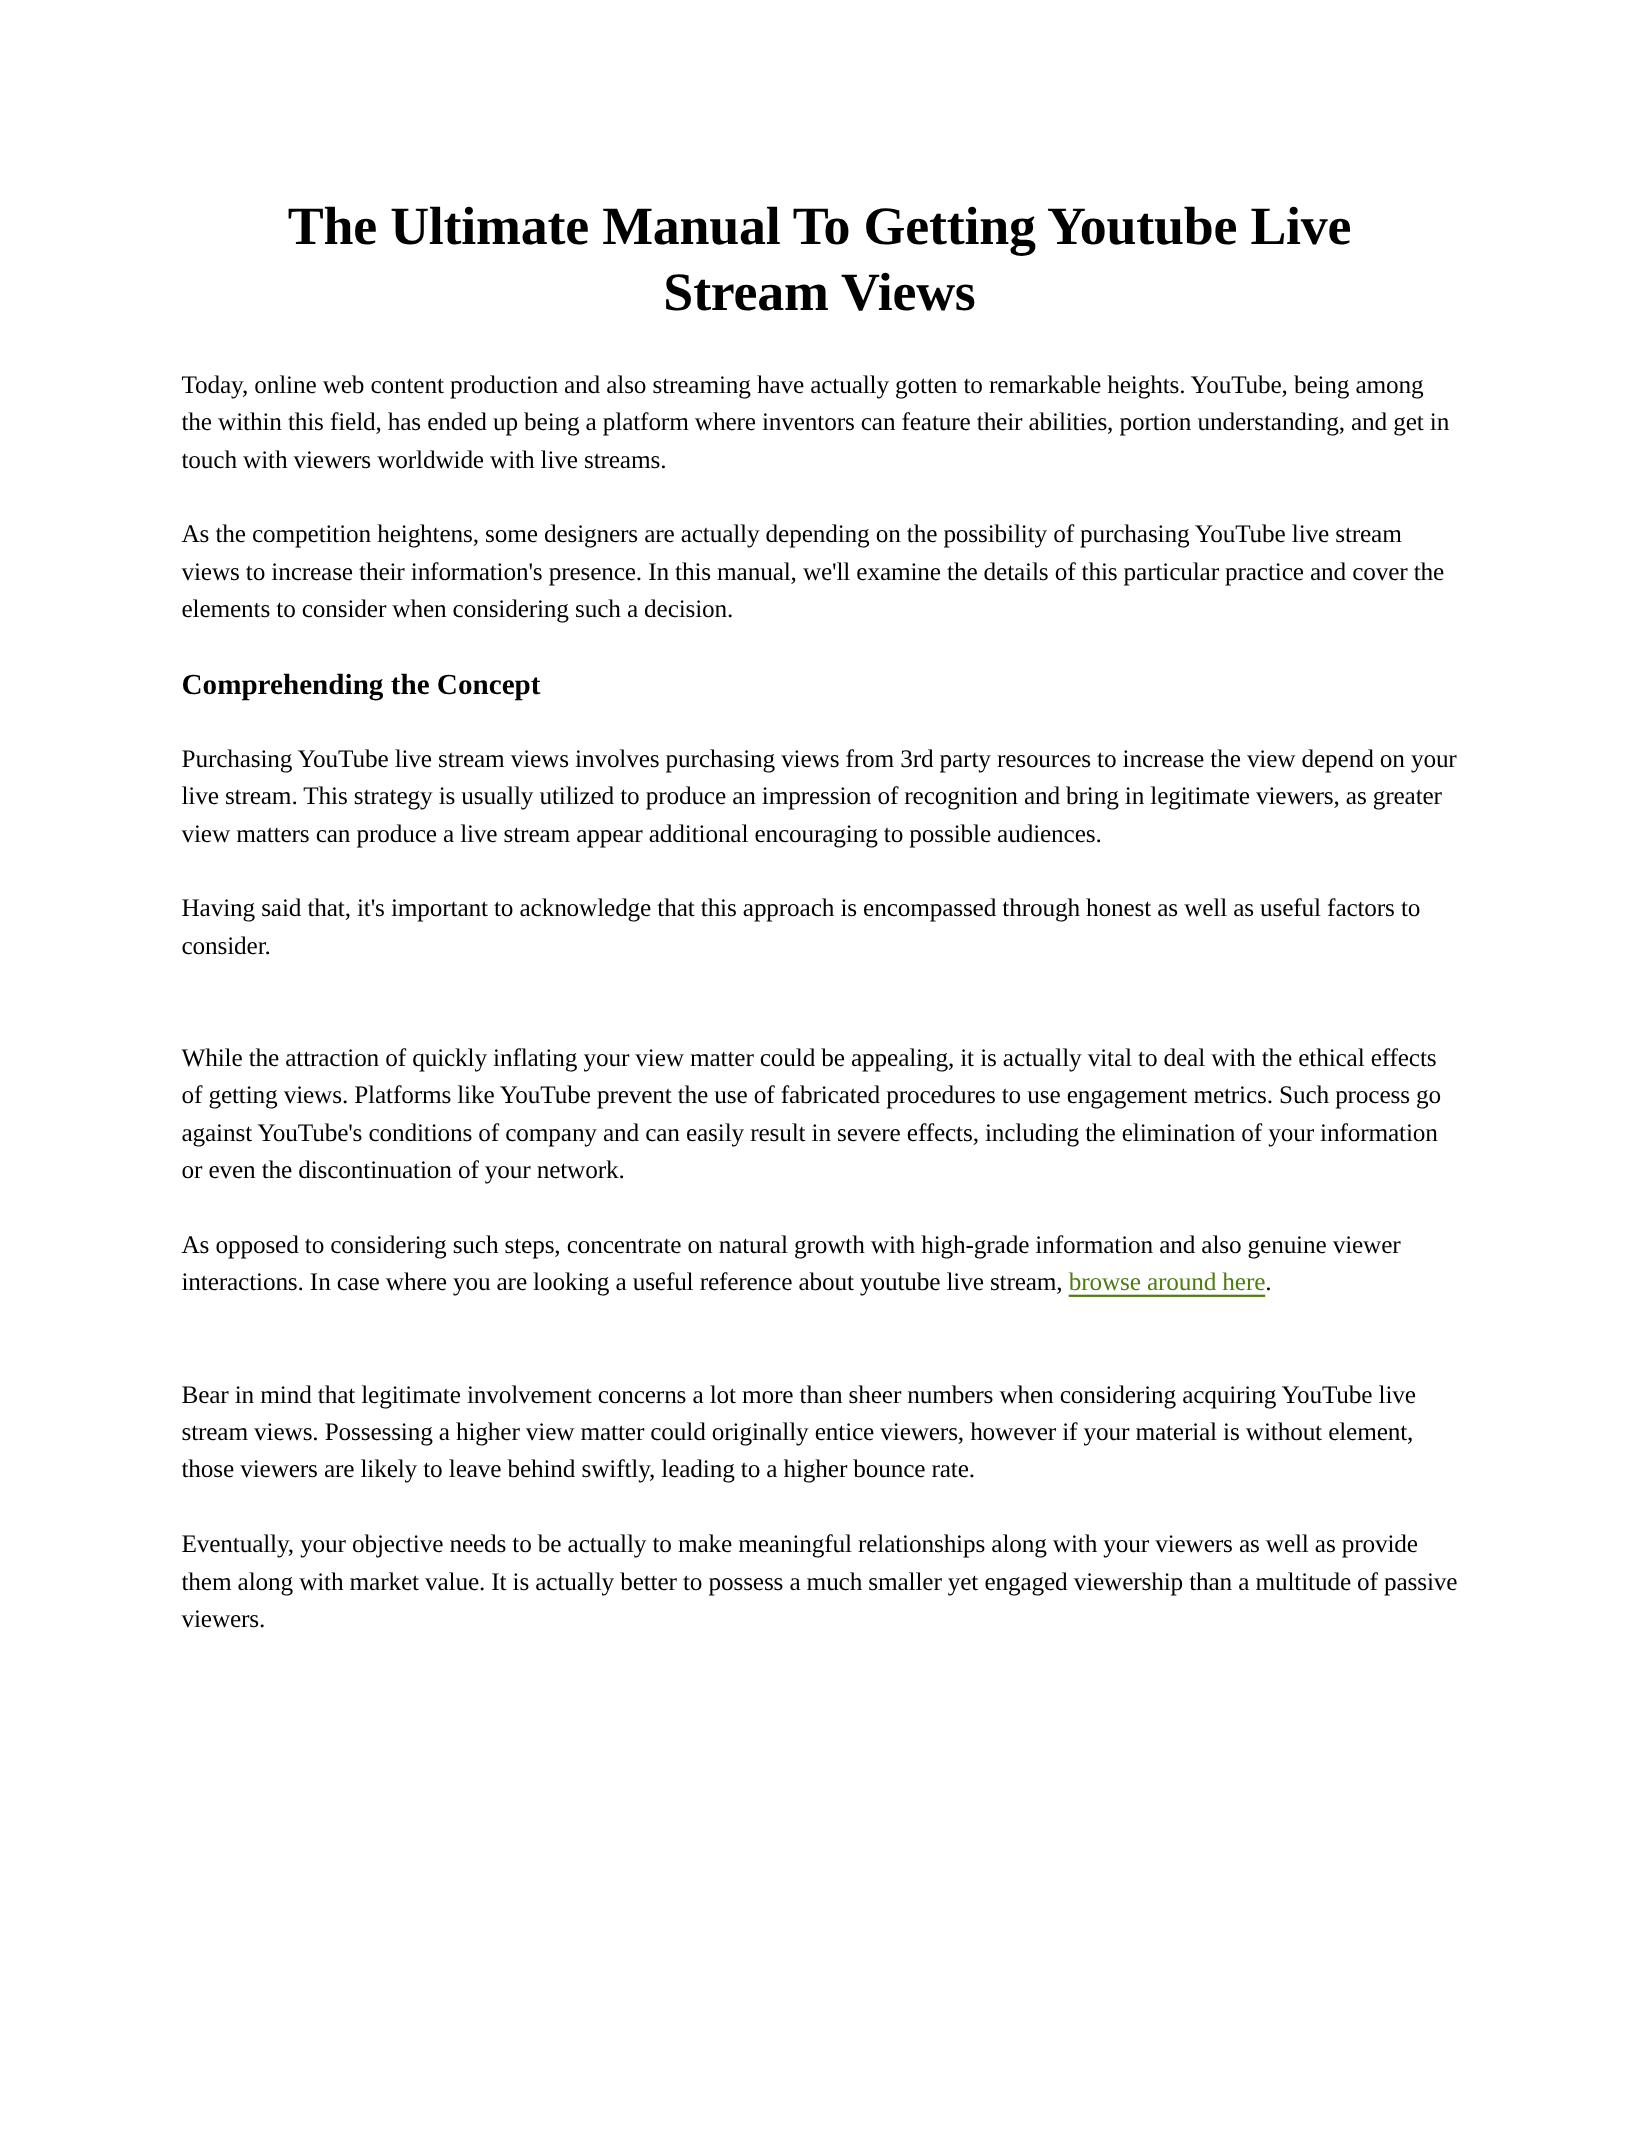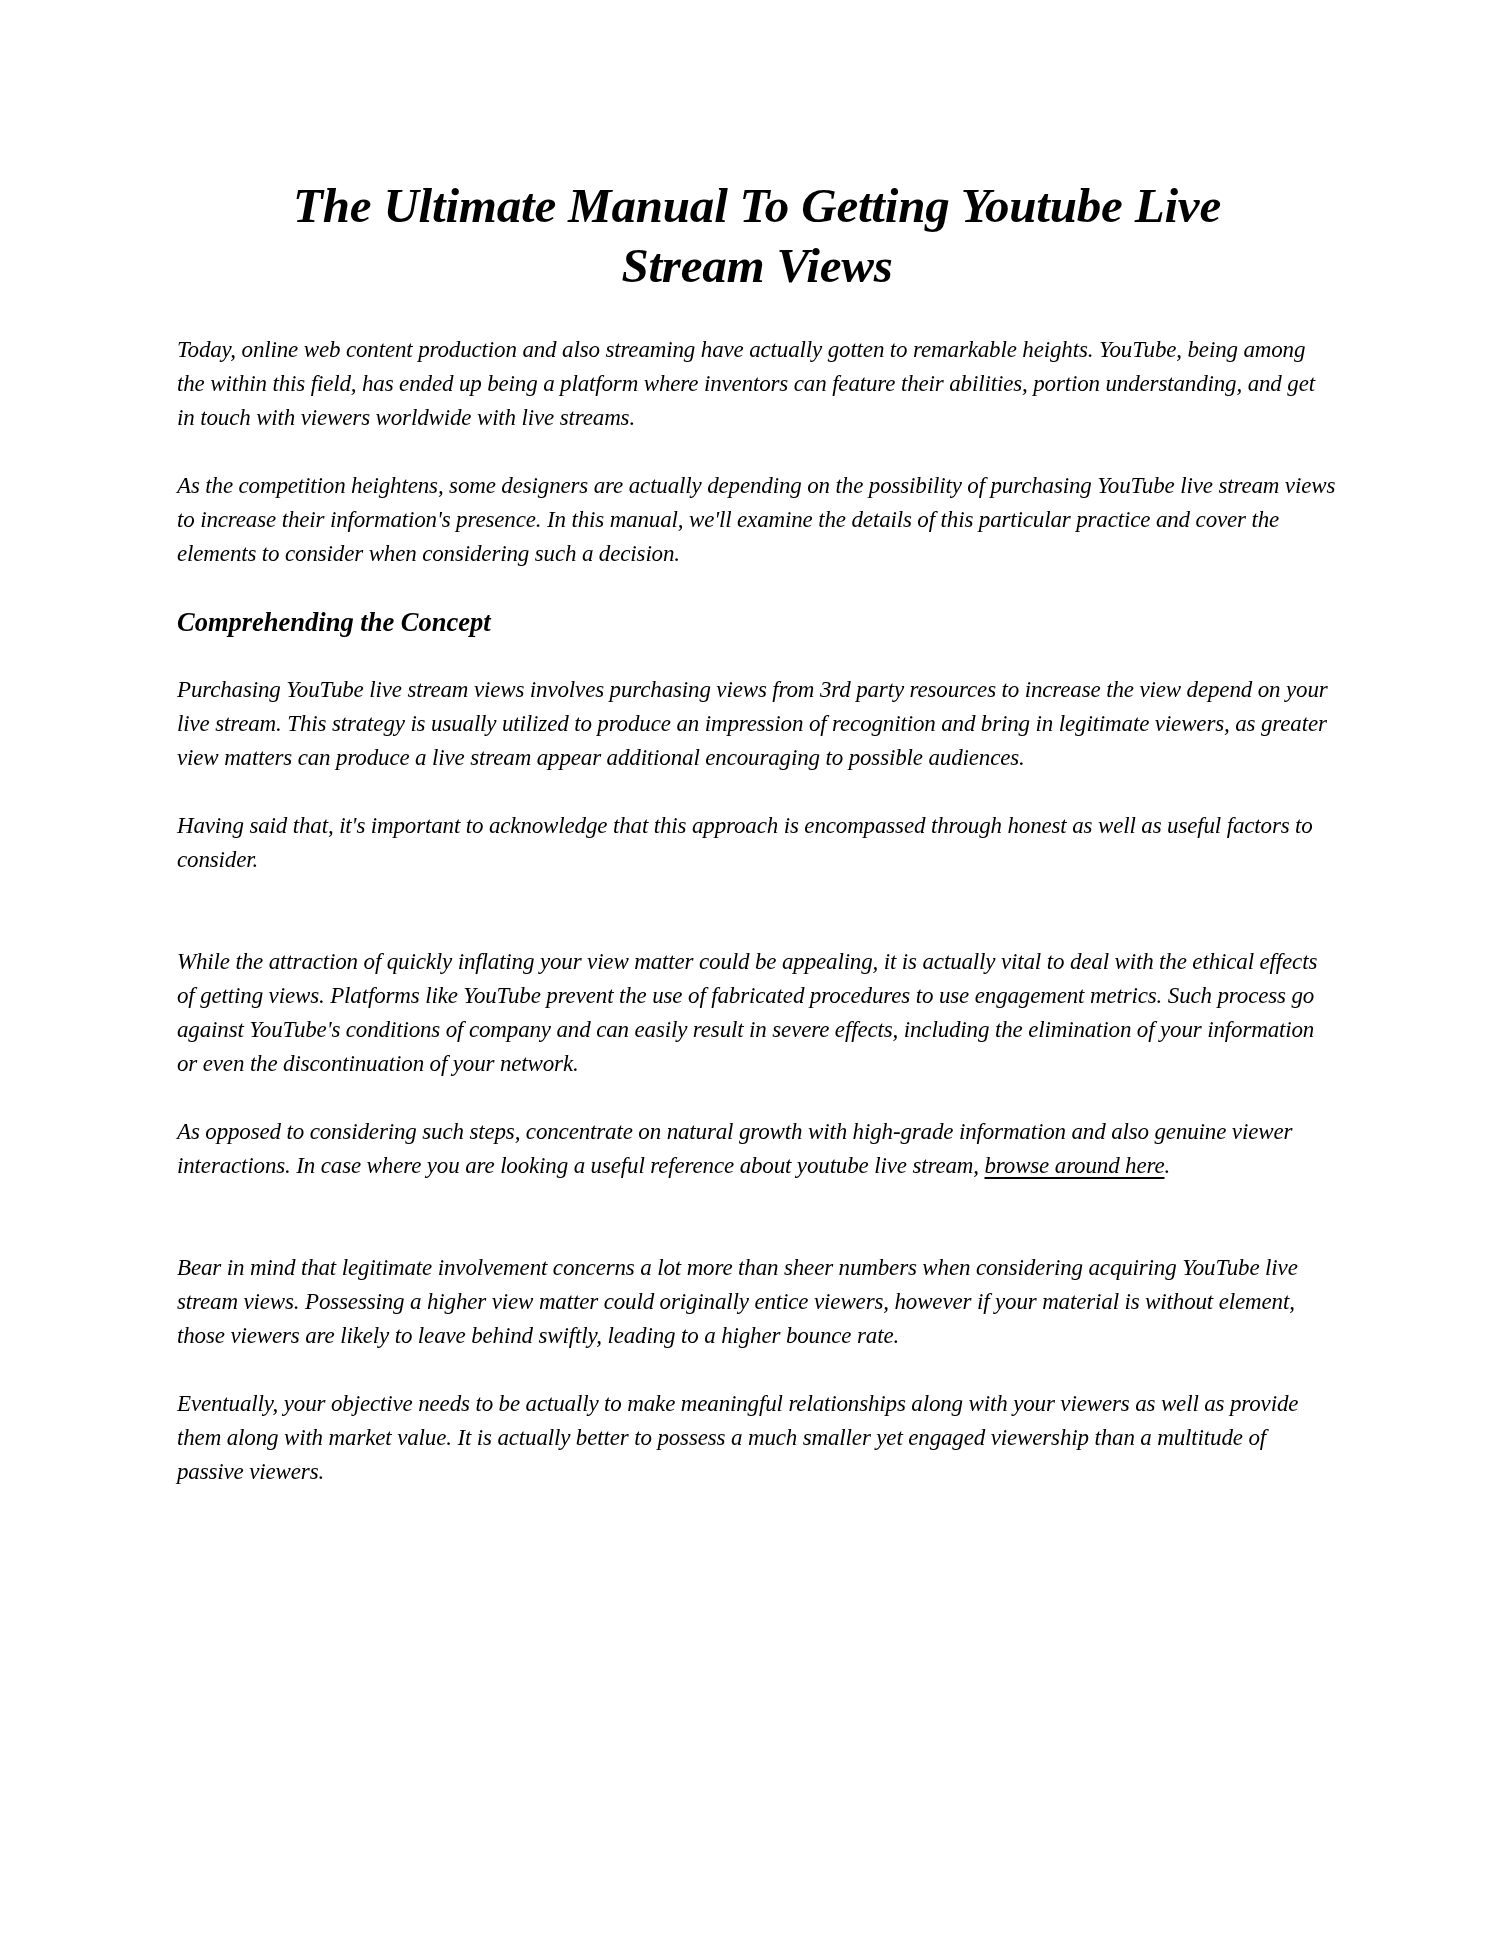--- a/index.html
+++ b/index.html
@@ -10,24 +10,23 @@
     body {
       width: 1500px;
       height: 1941px;
       position: relative;
       overflow: hidden;
       font-family: "Liberation Serif", "DejaVu Serif", serif;
       color: #000000;
     }
     .page {
       position: absolute;
-      left: 177px;
+      left: 165px;
       top: 176px;
       width: 1160px;
-      font-style: italic;
     }
     h1.title {
       margin: 0;
       font-size: 49px;
       font-weight: bold;
       line-height: 60px;
       text-align: center;
       letter-spacing: -0.2px;
       padding: 0 60px;
     }
@@ -39,21 +38,21 @@
     }
     h2.section {
       margin: 0;
       font-size: 26.5px;
       line-height: 34px;
       font-weight: bold;
     }
     .gap-title { height: 37px; }
     .gap { height: 34px; }
     a.link {
-      color: #000000;
+      color: #4d7c0f;
       text-decoration: underline;
       text-decoration-thickness: 2px;
       text-underline-offset: 4px;
     }
   </style>
 </head>
 <body>
 
 <div class="page">
   <h1 class="title">The Ultimate Manual To Getting Youtube Live Stream Views</h1>

